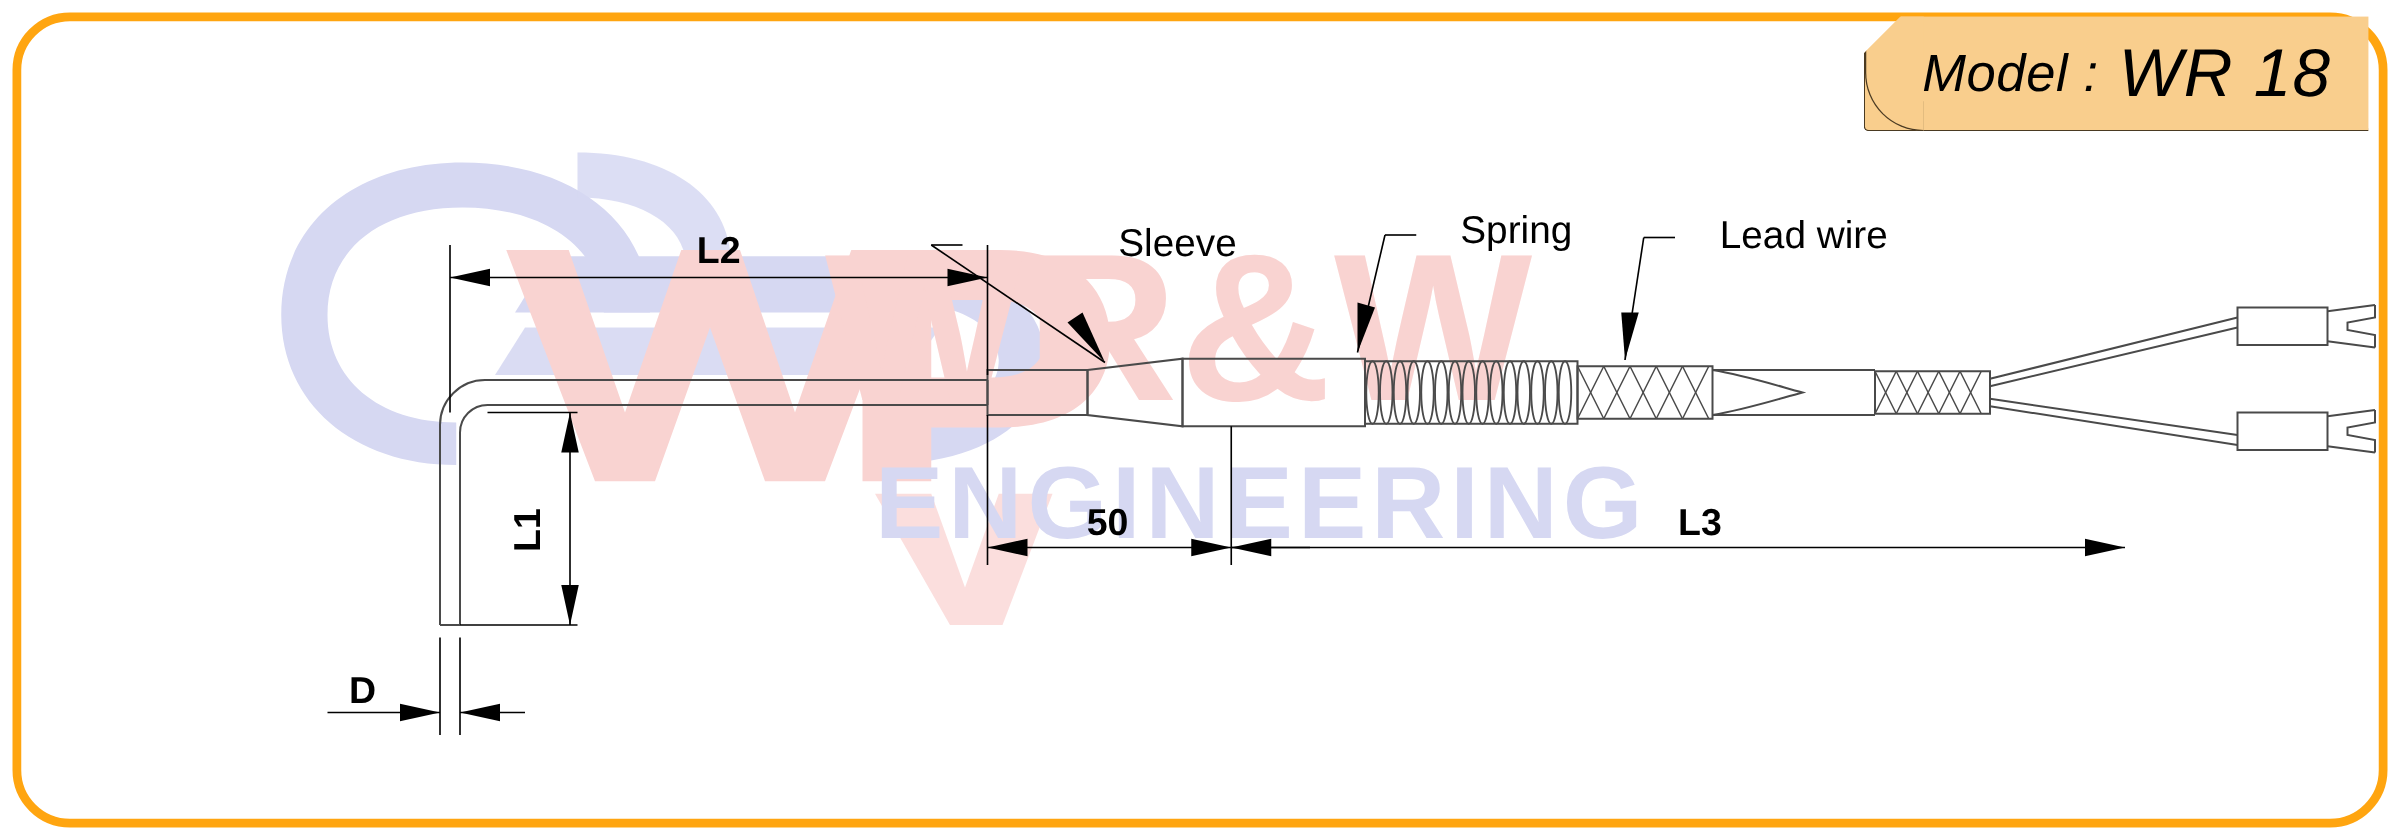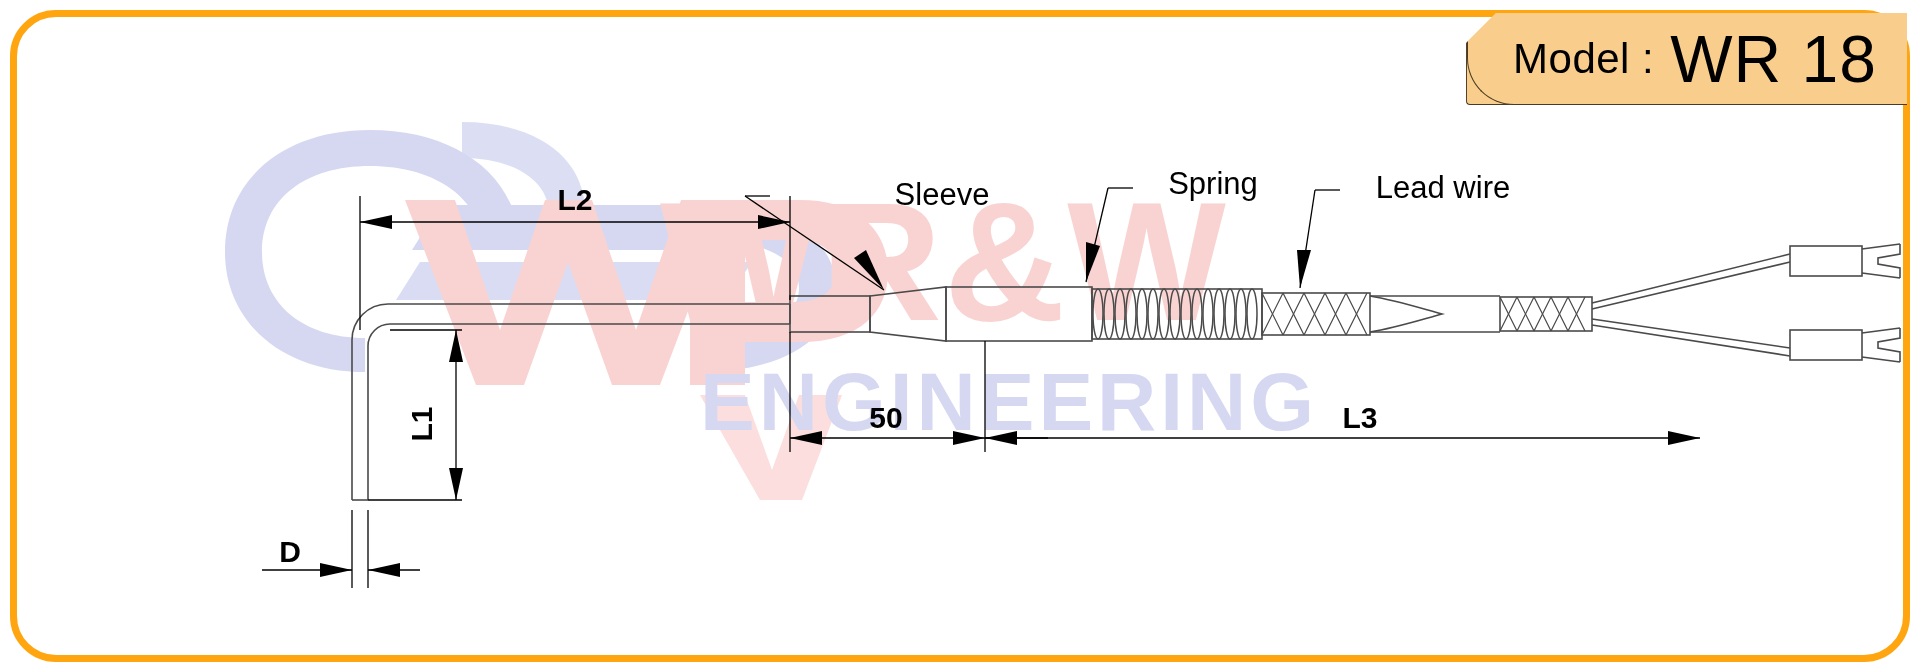--- a/index.html
+++ b/index.html
@@ -25,56 +25,57 @@
     width: 1900px;
     height: 652px;
     border: 7px solid #FFA510;
     border-radius: 46px;
     background: transparent;
     pointer-events: none;
   }
   
   #model-banner {
     position: absolute;
-    right: 13px;
+    right: 25px;
     top: 13px;
     height: 92px;
     padding: 0 30px 0 46px;
     background: #F9CE8D;
     border: 1.6px solid #4a3a22;
     border-top: none;
     border-right: none;
     border-bottom-left-radius: 6px;
     border-top-left-radius: 0;
     display: flex;
     align-items: center;
     justify-content: flex-end;
     white-space: nowrap;
     clip-path: polygon(30px 0, 100% 0, 100% 100%, 0 100%, 0 30px);
     border-radius: 0 0 0 4px;
+    font-style: italic;
   }
   #model-banner::before {
     content: "";
     position: absolute;
     left: 0; top: 0;
     width: 46px; height: 100%;
     background: #F9CE8D;
     border-left: 1.6px solid #4a3a22;
     border-bottom: 1.6px solid #4a3a22;
     border-bottom-left-radius: 50px;
     z-index: -1;
   }
   .model-label {
     font-size: 42px;
     color: #000;
     letter-spacing: 0.5px;
     font-weight: 400;
   }
   .model-value {
-    font-size: 66px;
+    font-size: 54px;
     color: #000;
     margin-left: 16px;
     font-weight: 400;
     letter-spacing: 1px;
   }
   
   #drawing {
     position: absolute;
     left: 0; top: 0;
     width: 1920px;

